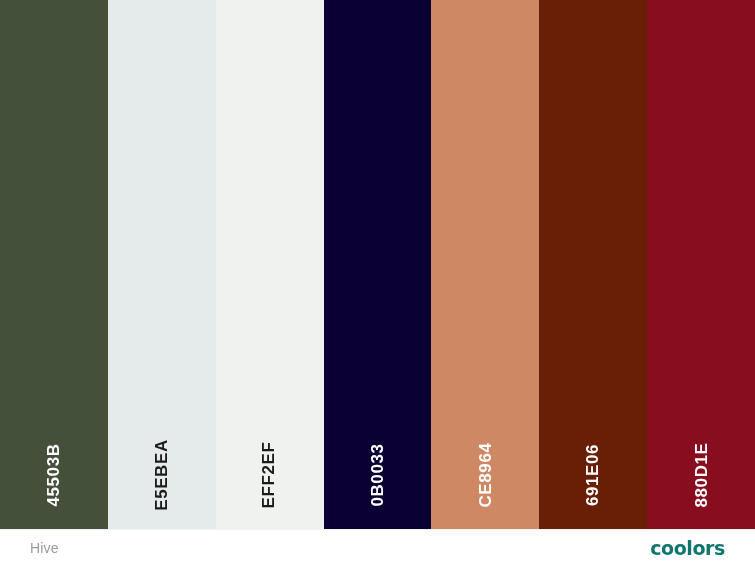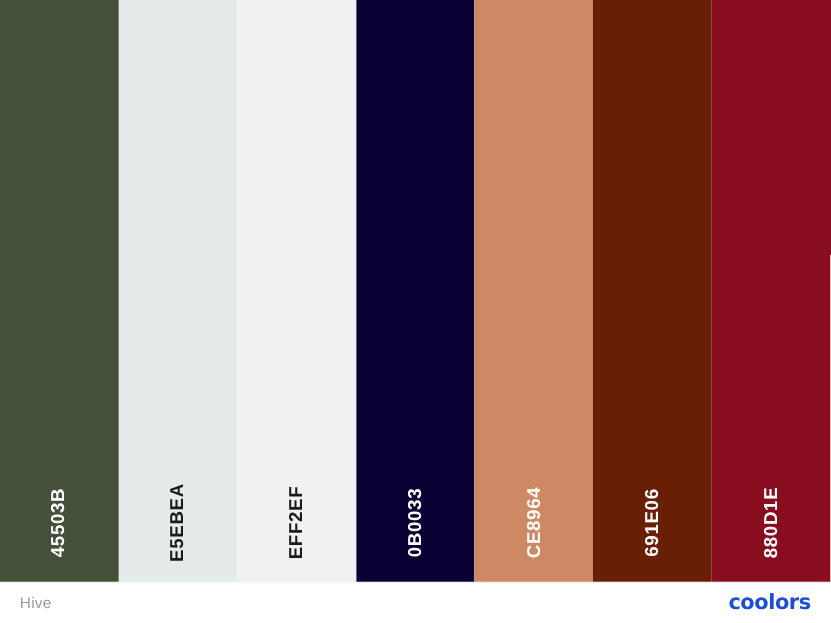--- a/index.html
+++ b/index.html
@@ -56,21 +56,21 @@
   .swatch.light .swatch-label { color: #1b1b1b; }
   .swatch.dark  .swatch-label { color: #ffffff; }
 
   
   .footer {
     flex: 1 1 auto;
     position: relative;
     display: flex;
     align-items: center;
     justify-content: space-between;
-    padding: 0 18px;
+    padding: 0 30px;
     background: #ffffff;
     border-top: 1px solid #f1f3f3;
     box-sizing: border-box;
   }
 
   .palette-name {
     font-family: "Liberation Sans", sans-serif;
     font-size: 14px;
     color: #9b9b9b;
     letter-spacing: 0.2px;
@@ -123,17 +123,17 @@
     </div>
 
     <div class="swatch dark" style="background-color: rgb(136, 13, 30);">
       <span class="swatch-label">880D1E</span>
     </div>
   </div>
 
   <div class="footer">
     <span class="palette-name">Hive</span>
     <div class="brand-logo">
-      <span class="brand-logo-text" style="color: #1d4ed8;">coolors</span>
+      <span class="brand-logo-text" style="color: #0f766e;">coolors</span>
     </div>
   </div>
 
 </div>
 
 </body></html>

